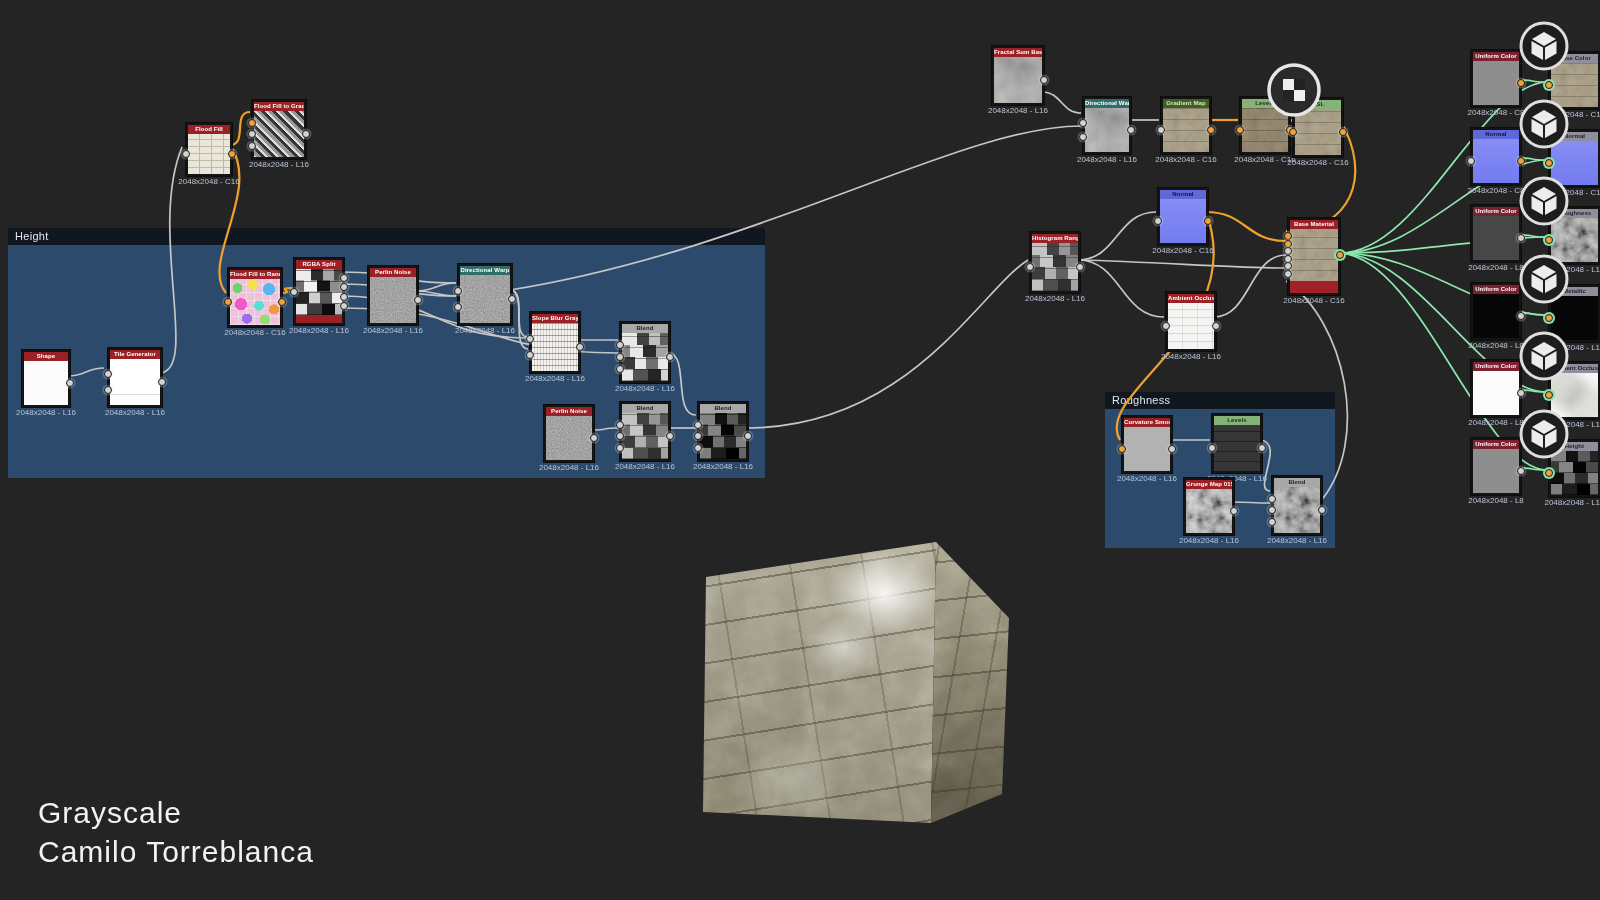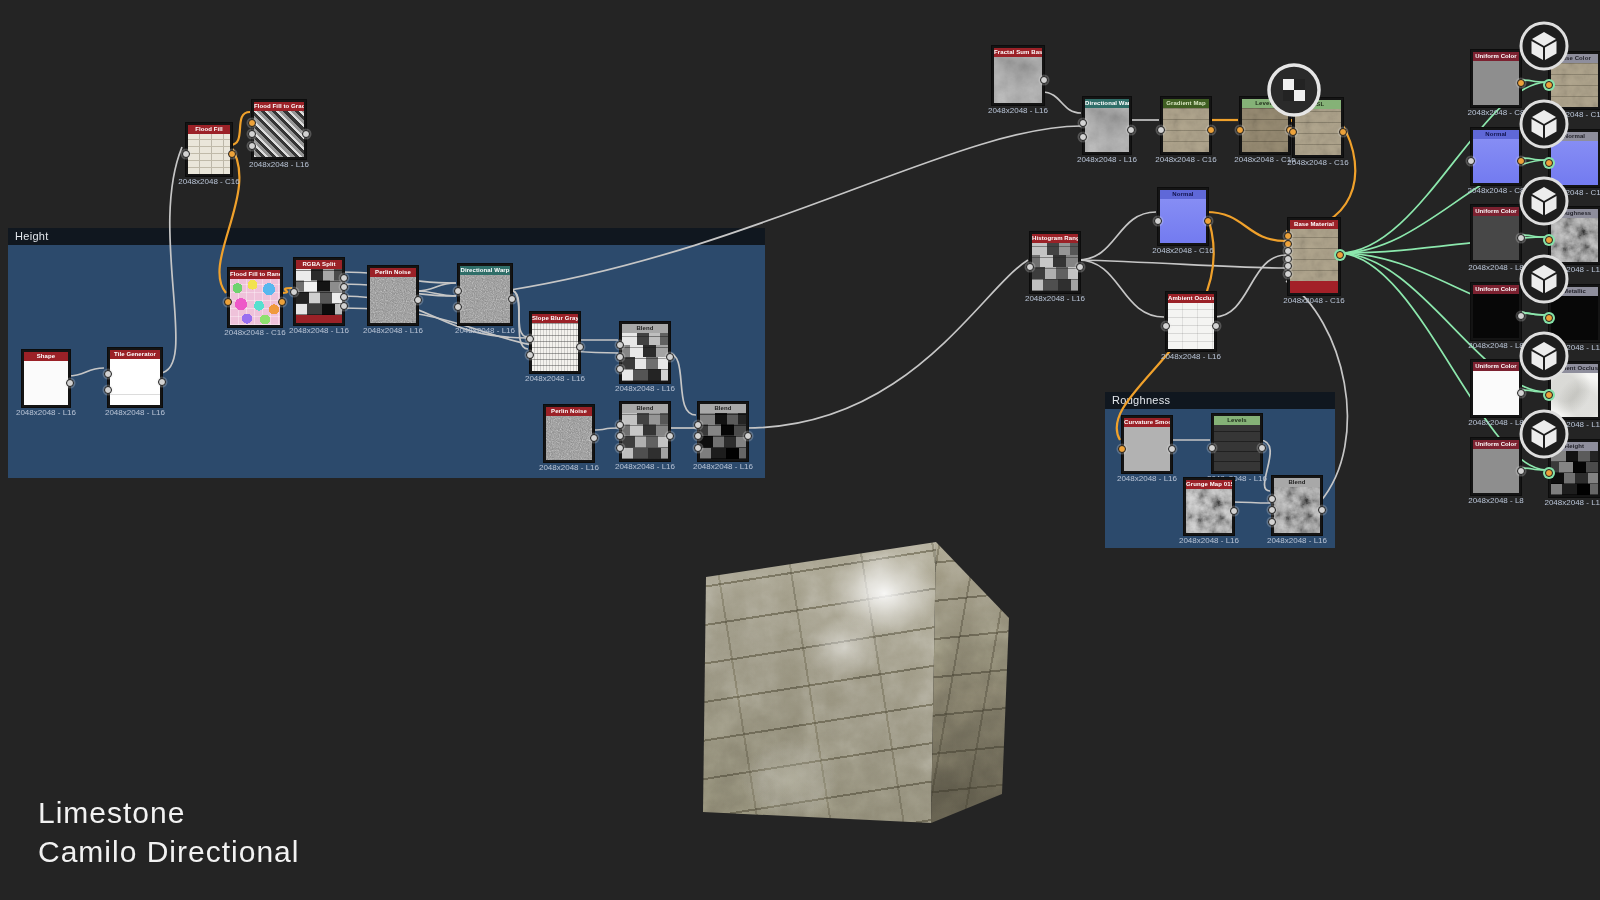--- a/index.html
+++ b/index.html
@@ -570,16 +570,16 @@
         </svg>
     </div>
     <div class="cface cright">
       <svg class="fx" style="opacity:.4;mix-blend-mode:overlay">
           <rect width="100%" height="100%" filter="url(#fCloud)"></rect>
         </svg>
     </div>
   </div>
 
   <div id="title">
-    <div class="t1">Limestone</div>
-    <div class="t2">Camilo Directional</div>
+    <div class="t1">Grayscale</div>
+    <div class="t2">Camilo Torreblanca</div>
   </div>
 </div>
 
 </body></html>

